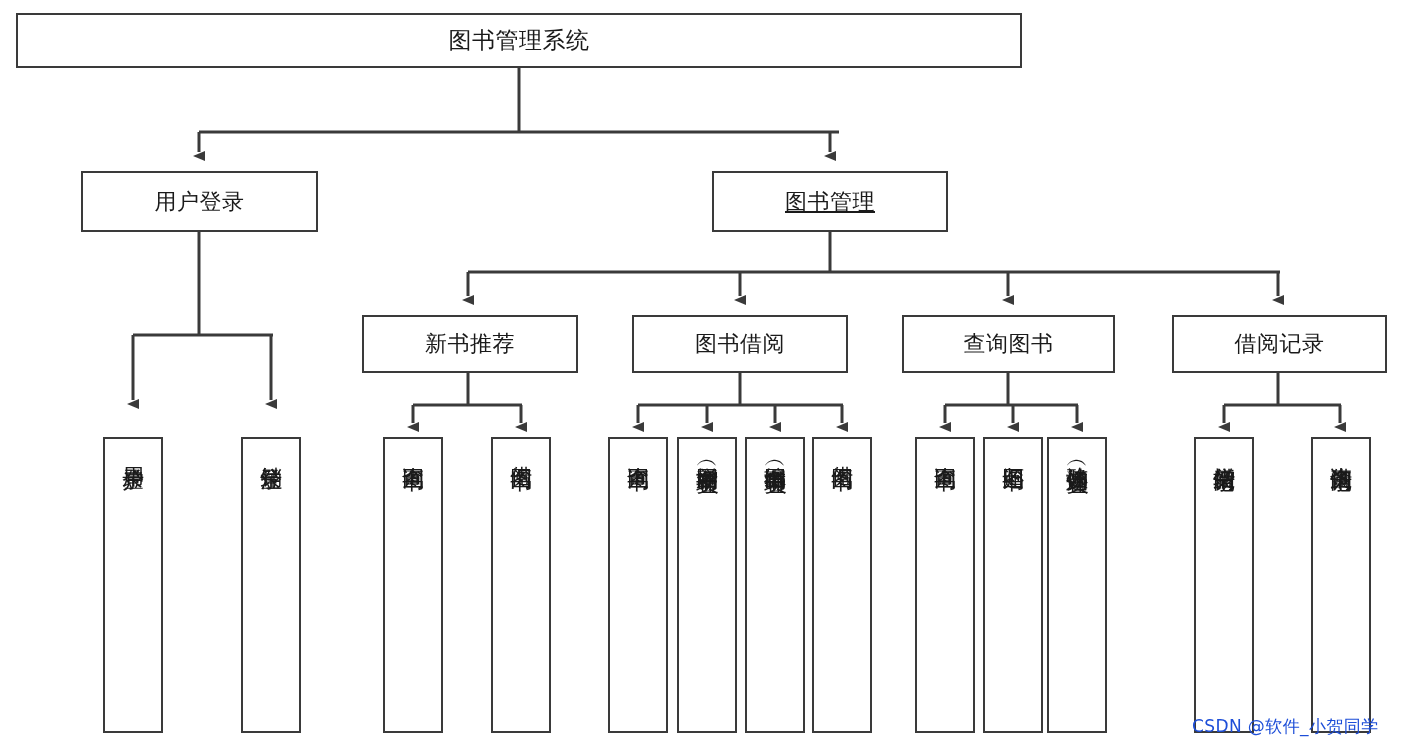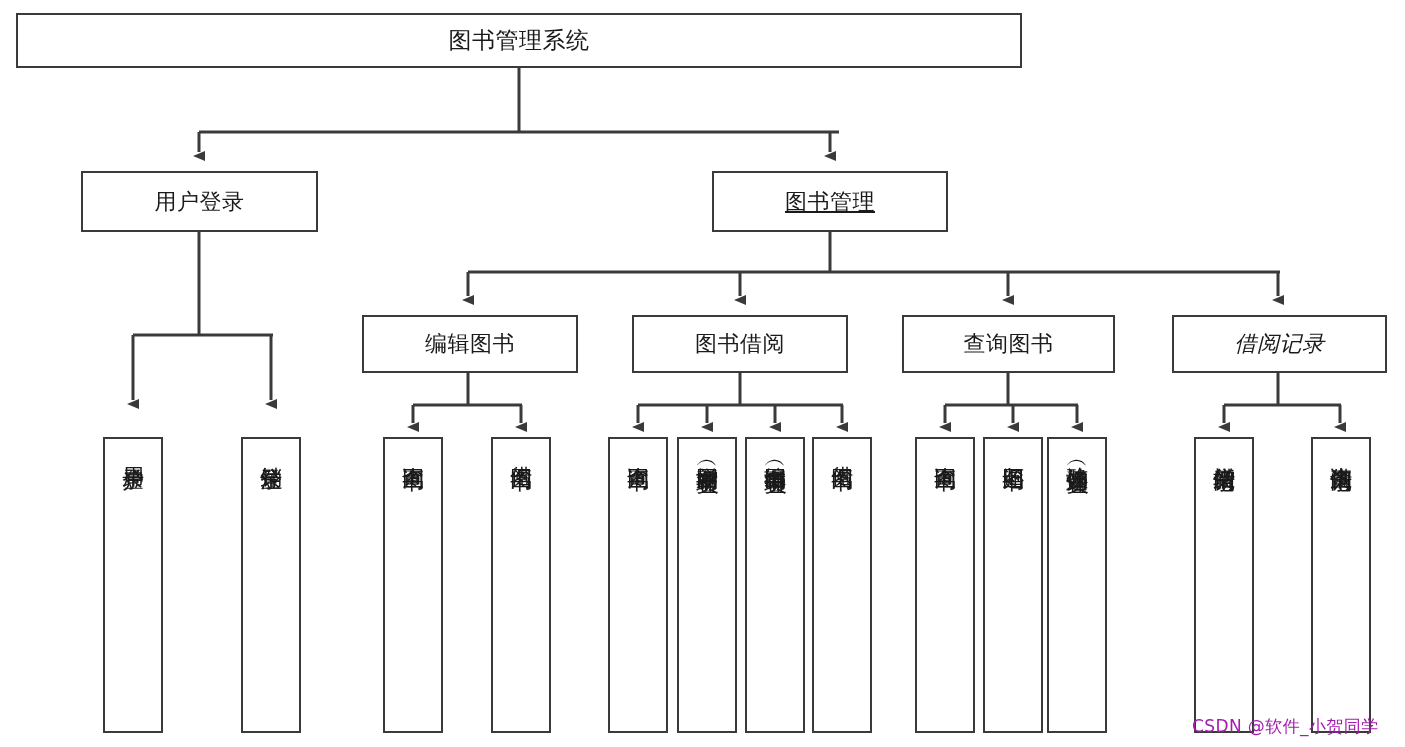--- a/index.html
+++ b/index.html
@@ -55,21 +55,21 @@
   }
   .node.vert .node-label {
     writing-mode: vertical-rl;
     text-orientation: upright;
     font-size: 22px;
     line-height: 1.12;
     letter-spacing: 1px;
   }
   .watermark {
     position: absolute;
-    color: #a21caf;
+    color: #1d4ed8;
     font-size: 17px;
     white-space: nowrap;
     z-index: 3;
     letter-spacing: 0.4px;
   }
 </style>
 </head>
 <body>
 
 <div id="canvas">
@@ -129,29 +129,29 @@
   </div>
 
   <div class="node horiz" style="left:81px; top:171px; width:237px; height:61px;">
     <span class="node-label">用户登录</span>
   </div>
   <div class="node horiz" style="left:712px; top:171px; width:236px; height:61px;text-decoration:underline;">
     <span class="node-label">图书管理</span>
   </div>
 
   <div class="node horiz" style="left:362px; top:315px; width:216px; height:58px;">
-    <span class="node-label">编辑图书</span>
+    <span class="node-label">新书推荐</span>
   </div>
   <div class="node horiz" style="left:632px; top:315px; width:216px; height:58px;font-family:Liberation Serif, serif;">
     <span class="node-label">图书借阅</span>
   </div>
   <div class="node horiz" style="left:902px; top:315px; width:213px; height:58px;">
     <span class="node-label">查询图书</span>
   </div>
-  <div class="node horiz" style="left:1172px; top:315px; width:215px; height:58px;font-style:italic;">
+  <div class="node horiz" style="left:1172px; top:315px; width:215px; height:58px;">
     <span class="node-label">借阅记录</span>
   </div>
 
   <div class="node vert" style="left:103px; top:437px; width:60px; height:296px;">
     <span class="node-label">用户登录</span>
   </div>
   <div class="node vert" style="left:241px; top:437px; width:60px; height:296px;">
     <span class="node-label">注销登录</span>
   </div>
 

